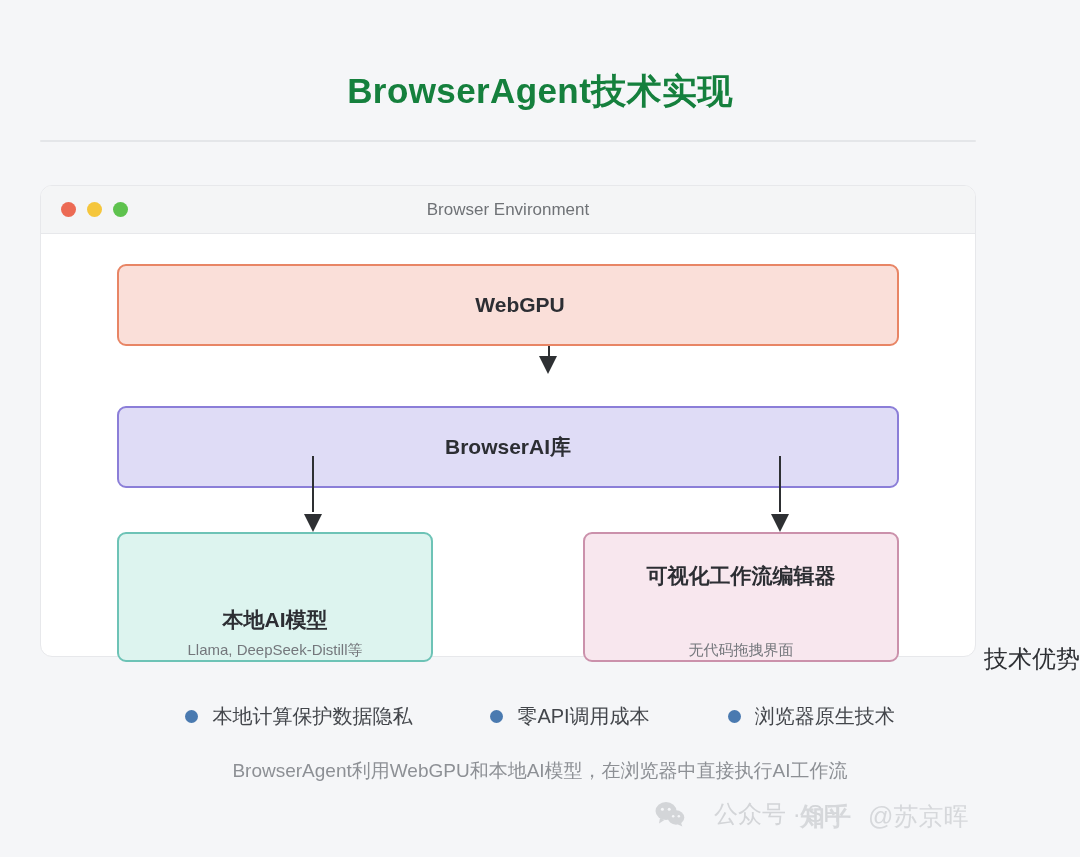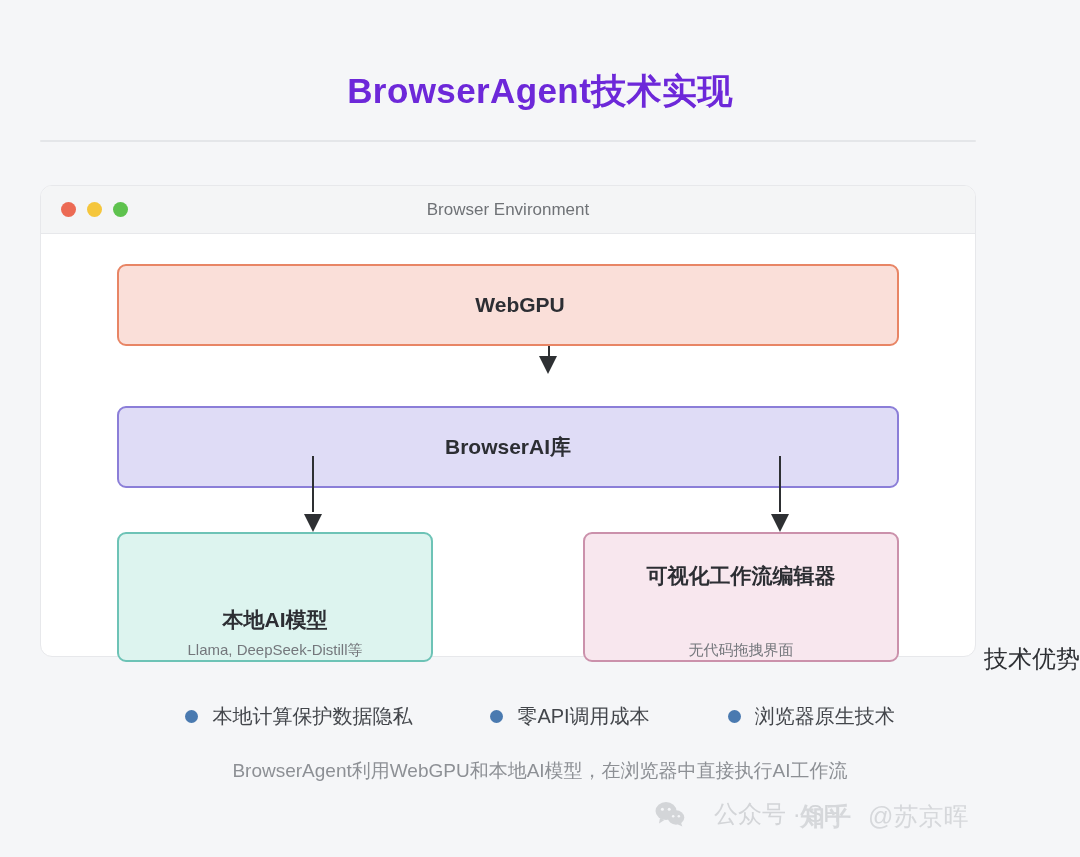--- a/index.html
+++ b/index.html
@@ -21,21 +21,21 @@
 
   
   .page-title {
     position: absolute;
     top: 68px;
     left: 0;
     width: 1080px;
     text-align: center;
     font-size: 35px;
     font-weight: bold;
-    color: #6d28d9;
+    color: #15803d;
     letter-spacing: .4px;
   }
 
   .title-divider {
     position: absolute;
     top: 140px;
     left: 40px;
     width: 936px;
     height: 2px;
     background: #e4e6e9;

